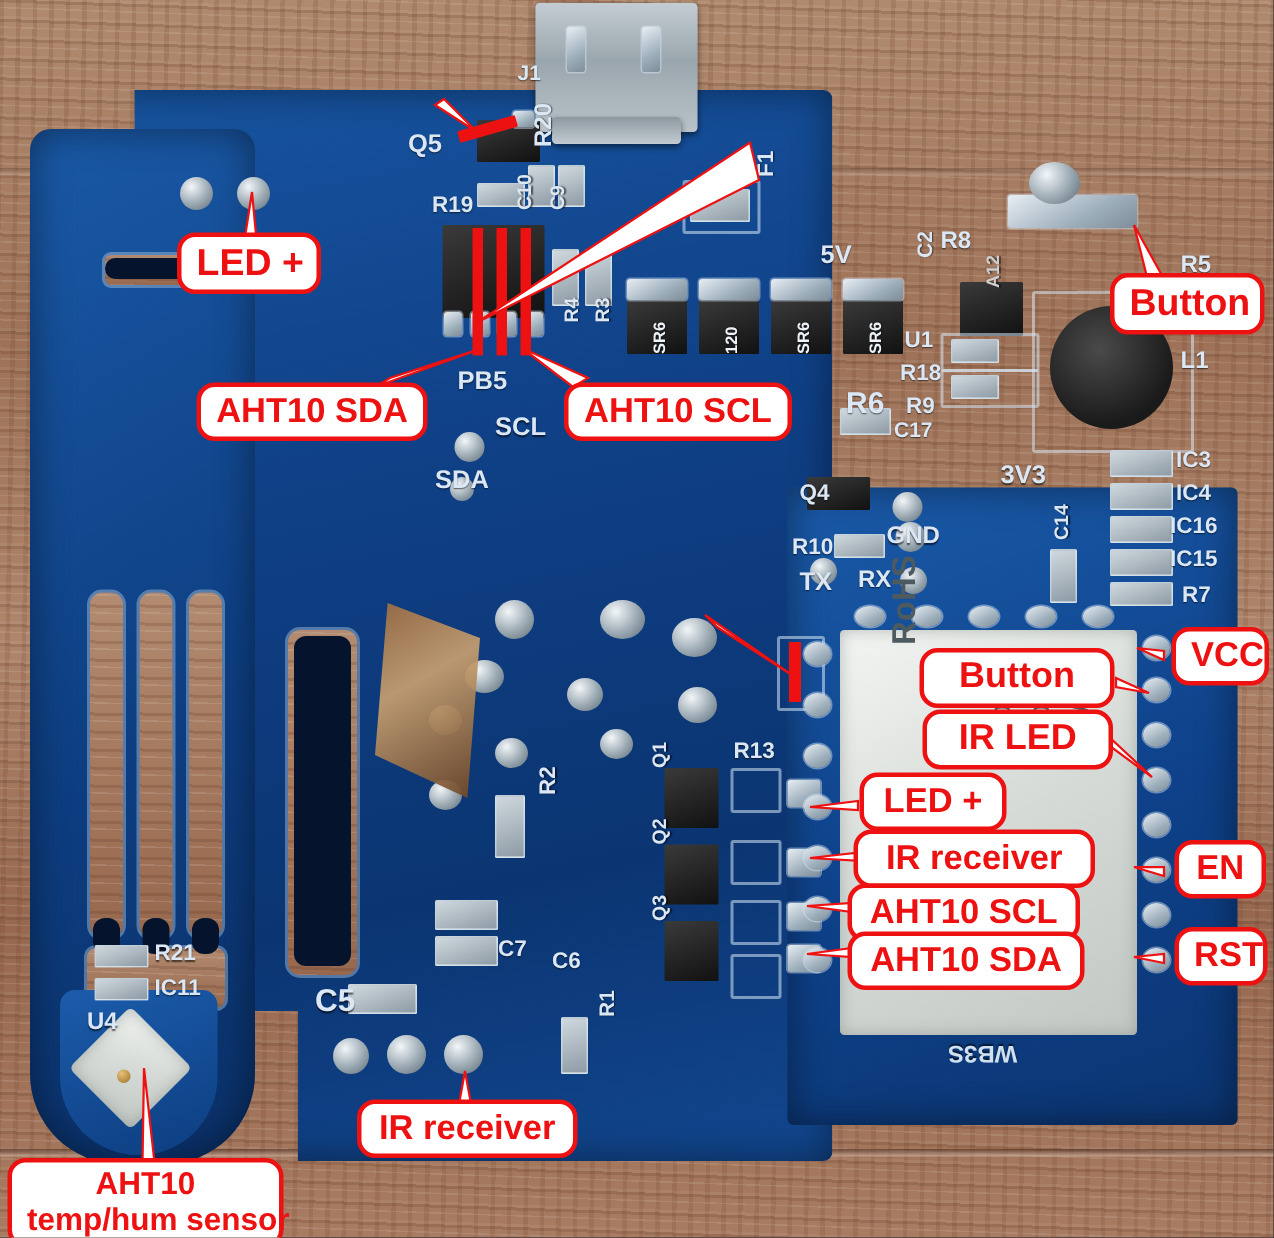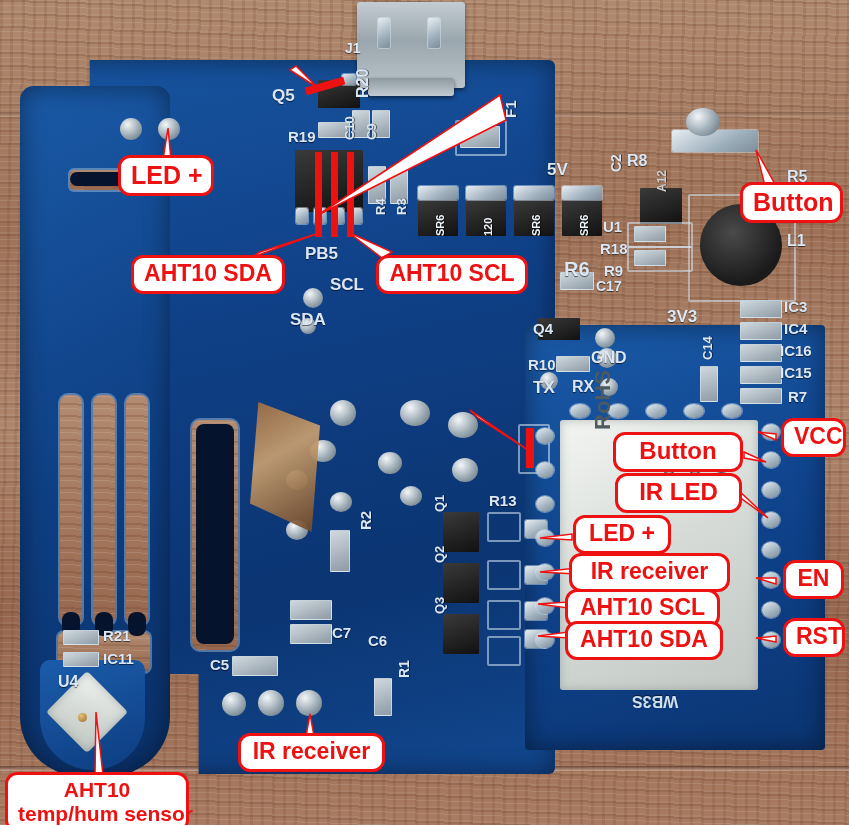--- a/index.html
+++ b/index.html
@@ -352,21 +352,21 @@
   <div class="silk" style="left:290px; top:310px; font-size:17px;">SDA</div>
   <div class="silk silk-rot" style="left:373px; top:215px; font-size:13px;">R4</div>
   <div class="silk silk-rot" style="left:394px; top:215px; font-size:13px;">R3</div>
   <div class="silk" style="left:489px; top:492px; font-size:15px;">R13</div>
   <div class="silk silk-rot" style="left:432px; top:512px; font-size:13px;">Q1</div>
   <div class="silk silk-rot" style="left:432px; top:563px; font-size:13px;">Q2</div>
   <div class="silk silk-rot" style="left:432px; top:614px; font-size:13px;">Q3</div>
   <div class="silk silk-rot" style="left:357px; top:530px; font-size:15px;">R2</div>
   <div class="silk" style="left:332px; top:632px; font-size:15px;margin-left:36px;">C6</div>
   <div class="silk" style="left:332px; top:624px; font-size:15px;">C7</div>
-  <div class="silk" style="left:210px; top:656px; font-size:15px;">C5</div>
+  <div class="silk" style="left:210px; top:656px; font-size:21px;">C5</div>
   <div class="silk silk-rot" style="left:396px; top:678px; font-size:14px;">R1</div>
   <div class="silk" style="left:103px; top:627px; font-size:15px;">R21</div>
   <div class="silk" style="left:103px; top:650px; font-size:15px;">IC11</div>
   <div class="silk" style="left:58px; top:673px; font-size:16px;">U4</div>
   <div class="silk silk-rot" style="left:700px; top:360px; font-size:13px;">C14</div>
   <div class="silk" style="left:632px; top:692px; font-size:16px; transform:rotate(180deg); color:#cfe0f0;">WB3S</div>
   <div class="silk" style="left:790px; top:440px; font-size:13px;">M1</div>
   <div class="silk silk-rot" style="left:590px; top:430px; font-size:22px; color:#4d5a5f; text-shadow:none;">RoHS</div>
   <div class="silk silk-rot" style="left:712px; top:478px; font-size:15px; color:#4d5a5f; text-shadow:none;">WB3S</div>
   <div class="silk silk-rot" style="left:686px; top:478px; font-size:15px; color:#4d5a5f; text-shadow:none;">0-S06</div>

